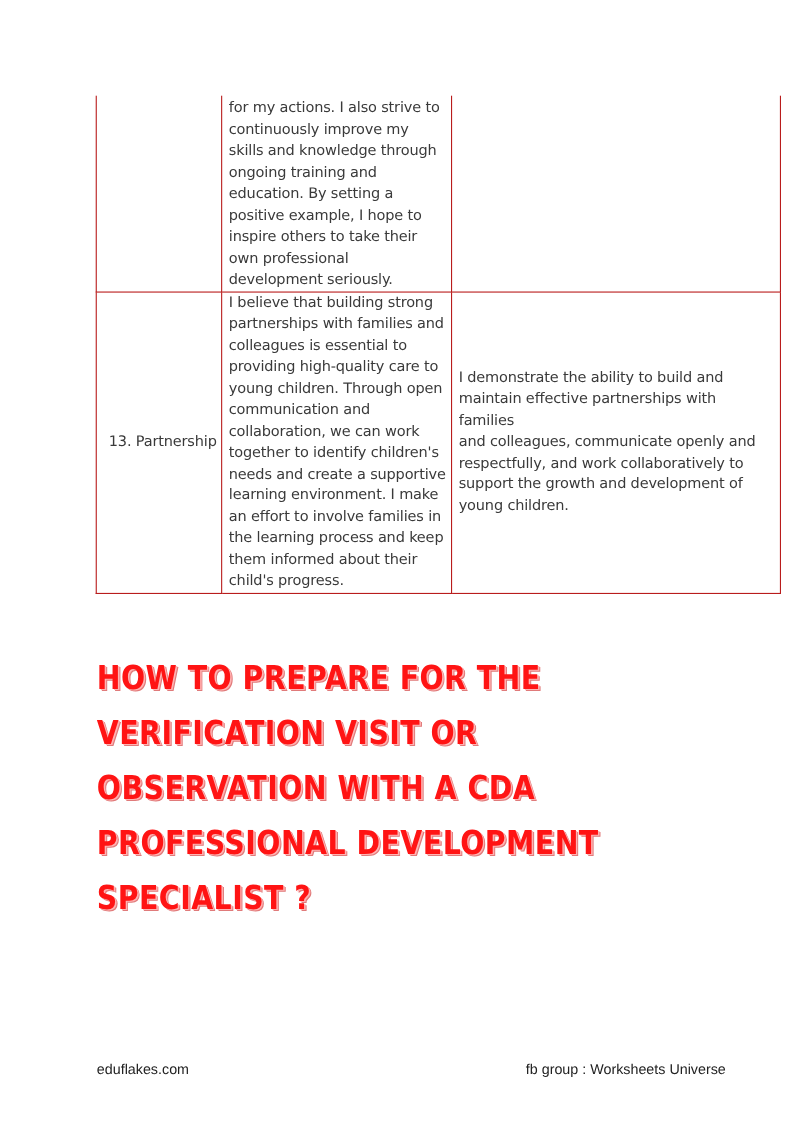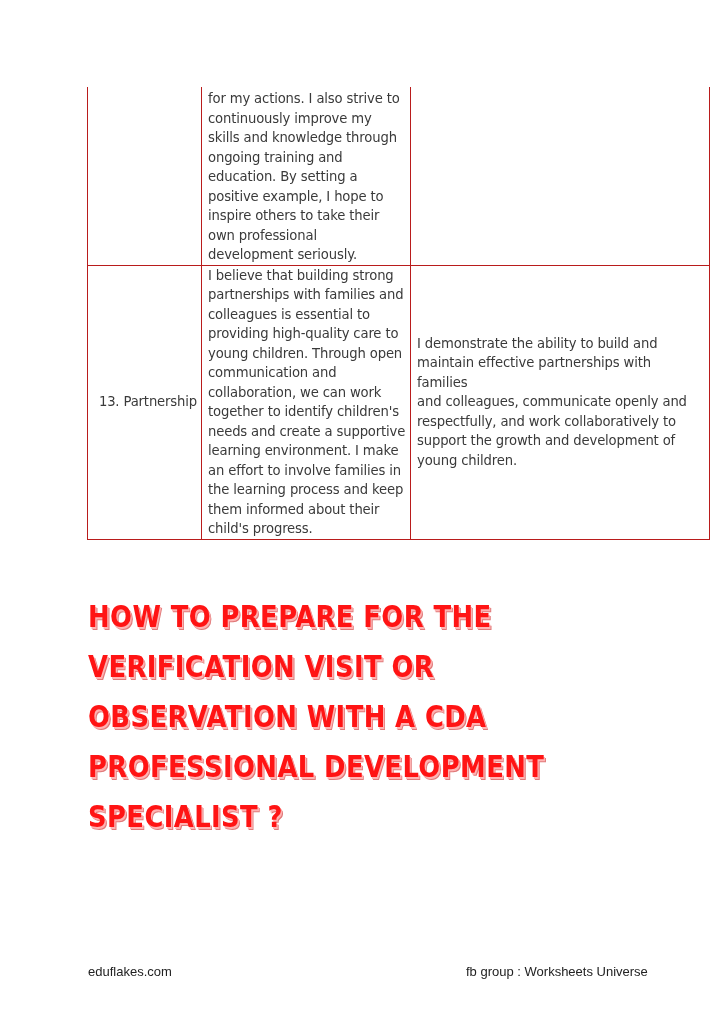--- a/index.html
+++ b/index.html
@@ -51,21 +51,21 @@
   }
 
   .footer-left, .footer-right {
     position: absolute;
     top: 964px;
     font-family: "Liberation Sans", sans-serif;
     font-size: 13px;
     color: #222;
   }
   .footer-left { left: 88px; }
-  .footer-right { left: 466px; }
+  .footer-right { left: 478px; }
 </style>
 </head>
 <body>
 
 <div class="page">
 
   <table class="comp-table">
     <colgroup>
         <col class="c1">
         <col class="c2">

